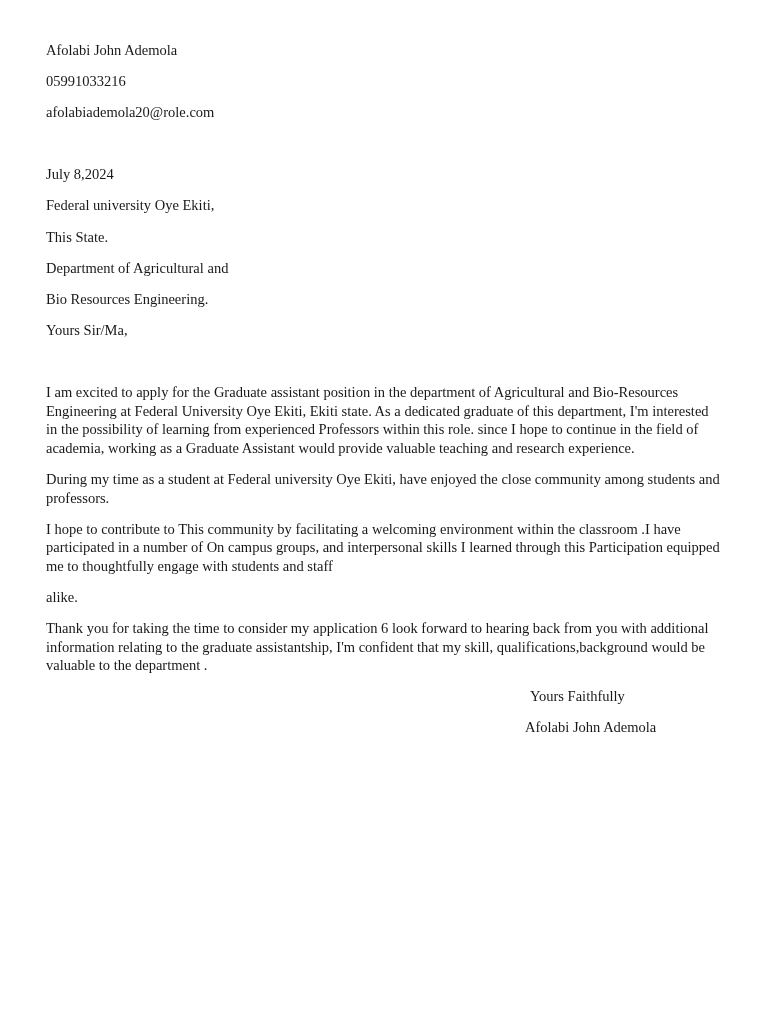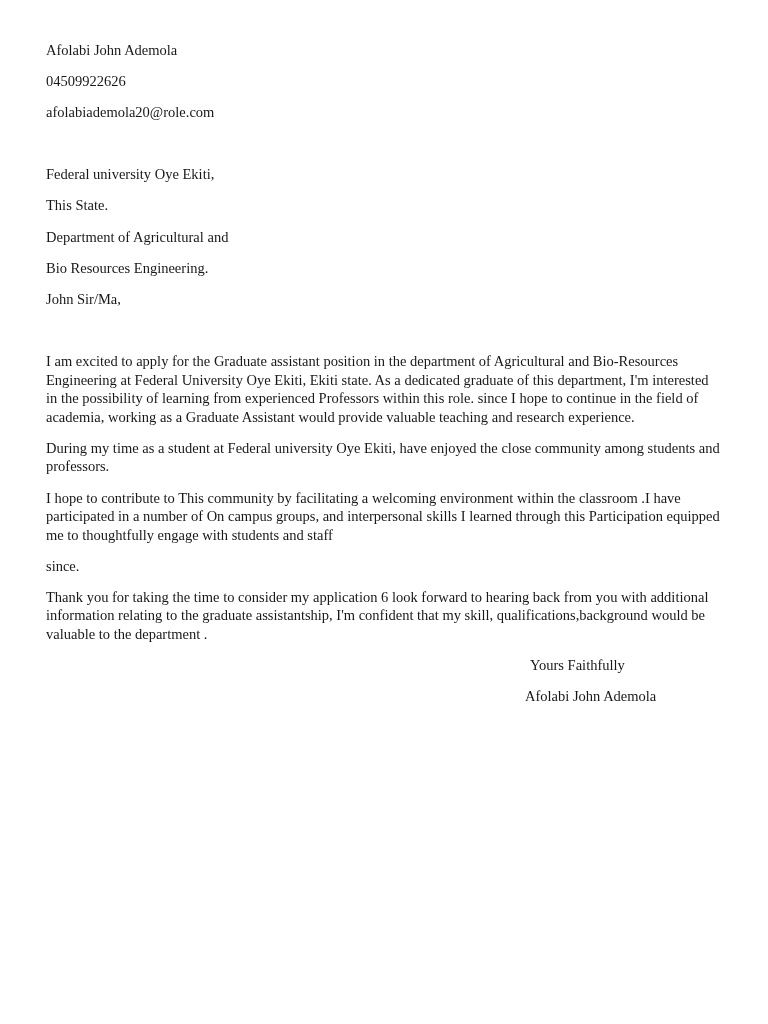--- a/index.html
+++ b/index.html
@@ -36,41 +36,42 @@
     white-space: nowrap;
   }
 </style>
 </head>
 <body>
 
 <div class="page">
 
   <div>
     <p>Afolabi John Ademola</p>
-    <p>04509922626</p>
+    <p>05991033216</p>
     <p>afolabiademola20@role.com</p>
   </div>
 
   <div class="blank-par"></div>
 
   <div>
+    <p>July 8,2024</p>
     <p>Federal university Oye Ekiti,</p>
     <p>This State.</p>
     <p>Department of Agricultural and</p>
     <p>Bio Resources Engineering.</p>
-    <p>John Sir/Ma,</p>
+    <p>Yours Sir/Ma,</p>
   </div>
 
   <div class="blank-par"></div>
 
   <div>
     <p>I am excited to apply for the Graduate assistant position in the department of Agricultural  and Bio-Resources Engineering at Federal University Oye Ekiti, Ekiti state. As a dedicated graduate of this department, I'm interested in the possibility of learning from experienced Professors within this role. since I hope to continue in the field of academia, working as a Graduate Assistant would provide valuable teaching and research experience.</p>
     <p>During my time as a student at Federal university Oye Ekiti, have enjoyed the close community among students and professors.</p>
     <p>I hope to contribute to This community by facilitating a welcoming environment within the classroom .I have participated in a number of On campus groups, and interpersonal skills I learned through this Participation equipped me to thoughtfully engage with students and staff</p>
-    <p>since.</p>
+    <p>alike.</p>
     <p>Thank you for taking the time to consider my application 6 look forward to hearing back from you with additional information relating to the graduate assistantship, I'm confident that my skill, qualifications,background would be valuable to the department .</p>
   </div>
 
   <div>
     <p class="valediction">Yours Faithfully</p>
     <p class="signature">Afolabi John Ademola</p>
   </div>
 
 </div>
 

